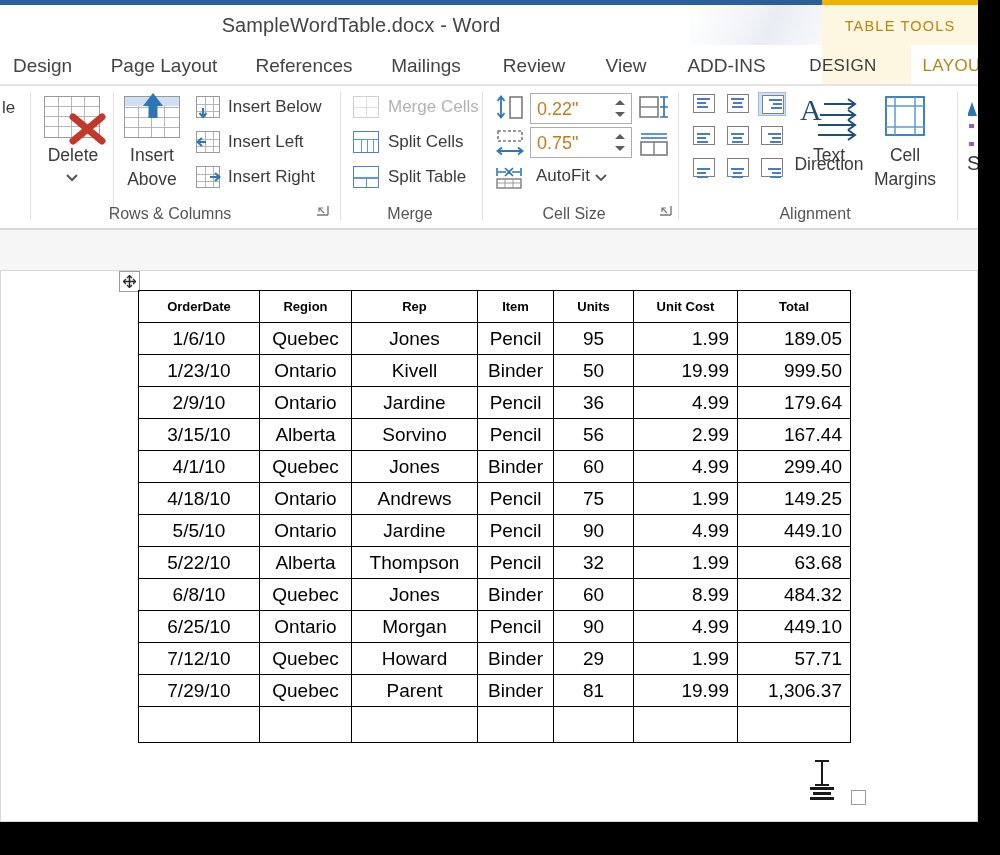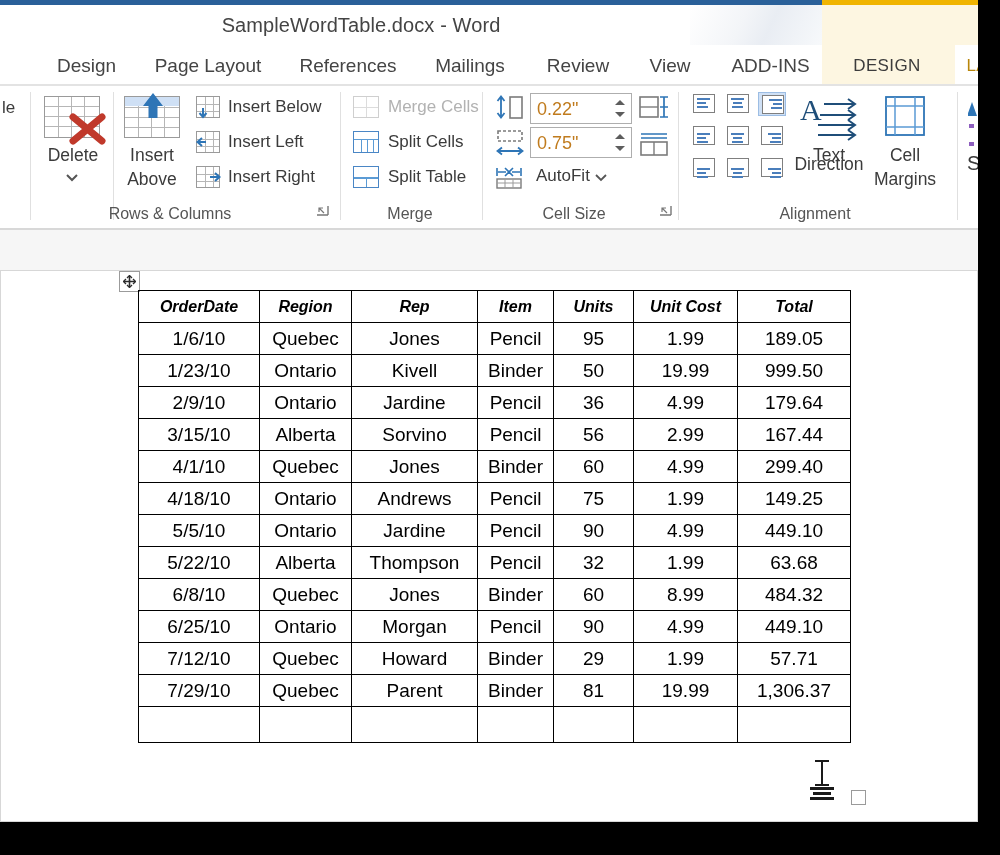--- a/index.html
+++ b/index.html
@@ -23,21 +23,21 @@
   .title-text{position:absolute;left:0;top:5px;width:722px;height:40px;line-height:40px;
       text-align:center;font-size:20px;color:#444;letter-spacing:.1px;}
   .tabletools{position:absolute;left:822px;top:5px;width:178px;height:40px;background:#fdf6e1;}
   .tabletools-label{position:absolute;left:822px;top:5px;width:156px;height:40px;line-height:42px;
       text-align:center;font-size:14.5px;color:#b8860b;letter-spacing:1.2px;}
 
   
   .tabrow{position:absolute;left:0;top:45px;width:978px;height:40px;background:#fff;}
   .tabrow-tt{position:absolute;left:822px;top:45px;width:178px;height:40px;background:#fdf6e1;}
   .tab{position:absolute;top:45px;height:40px;line-height:41px;font-size:19px;color:#444;
-      text-align:center;cursor:default;white-space:nowrap;margin-left:44px;}
+      text-align:center;cursor:default;white-space:nowrap;}
   .tab.tt{color:#3c3c3c;font-size:17px;letter-spacing:.4px;}
   .tab.active{background:#fff;color:#b8860b;font-size:17px;letter-spacing:.4px;}
   .tabrow-underline{position:absolute;left:0;top:84px;width:978px;height:2px;background:#e3e3e3;}
 
   
   .ribbon{position:absolute;left:0;top:86px;width:978px;height:144px;background:#fff;}
   .ribbon-bottom{position:absolute;left:0;top:228px;width:978px;height:2px;background:#d8d8d8;}
   .grp-sep{position:absolute;top:92px;width:1px;height:128px;background:#e0e0e0;}
   .grp-title{position:absolute;top:203px;height:22px;line-height:22px;font-size:16px;color:#555;
       text-align:center;}
@@ -88,23 +88,23 @@
   .movehandle{position:absolute;left:119px;top:271px;width:19px;height:19px;
       border:1px solid #9b9b9b;background:#fff;}
   .movehandle .cross{position:absolute;left:3px;top:3px;width:13px;height:13px;color:#2b2b2b;
       font-size:13px;line-height:13px;text-align:center;}
 
   
   table.doc{position:absolute;left:138px;top:290px;border-collapse:collapse;
       font-size:19px;color:#000;table-layout:fixed;}
   table.doc td,table.doc th{border:1.6px solid #000;height:32px;padding:0 8px;
       font-weight:normal;box-sizing:border-box;vertical-align:middle;}
-  table.doc th{font-weight:bold;text-align:center;font-size:16px;font-style:italic;}
+  table.doc th{font-weight:bold;text-align:center;font-size:13px;}
   table.doc td.c{text-align:center;}
-  table.doc td.r{text-align:center;}
+  table.doc td.r{text-align:right;}
   table.doc tr.empty td{height:36px;}
 
   .col0{width:121px;}.col1{width:92px;}.col2{width:126px;}.col3{width:76px;}
   .col4{width:80px;}.col5{width:104px;}.col6{width:113px;}
 
   
   .ibeam{position:absolute;left:815px;top:758px;width:14px;height:30px;}
   .ibeam .stem{position:absolute;left:6px;top:3px;width:2px;height:24px;background:#1a1a1a;}
   .ibeam .cap{position:absolute;left:0;width:14px;height:2px;background:#1a1a1a;}
   .ibeam .cap.t{top:2px;} .ibeam .cap.b{top:26px;}
@@ -122,20 +122,21 @@
 
   <div class="top-strip"></div>
   <div class="top-strip-right"></div>
   <div class="top-strip-rightcap"></div>
 
   <div class="titlebar">
     <div class="texture"></div>
   </div>
   <div class="tabletools"></div>
   <div class="title-text">SampleWordTable.docx - Word</div>
+  <div class="tabletools-label">TABLE TOOLS</div>
 
   <div class="tabrow"></div>
   <div class="tabrow-tt"></div>
   <div id="tabs-host">
       <div class="tab" style="left: 10px; width: 65px;">Design</div>
       <div class="tab" style="left: 97px; width: 134px;">Page Layout</div>
       <div class="tab" style="left: 249px; width: 110px;">References</div>
       <div class="tab" style="left: 381px; width: 90px;">Mailings</div>
       <div class="tab" style="left: 495px; width: 78px;">Review</div>
       <div class="tab" style="left: 597px; width: 58px;">View</div>

